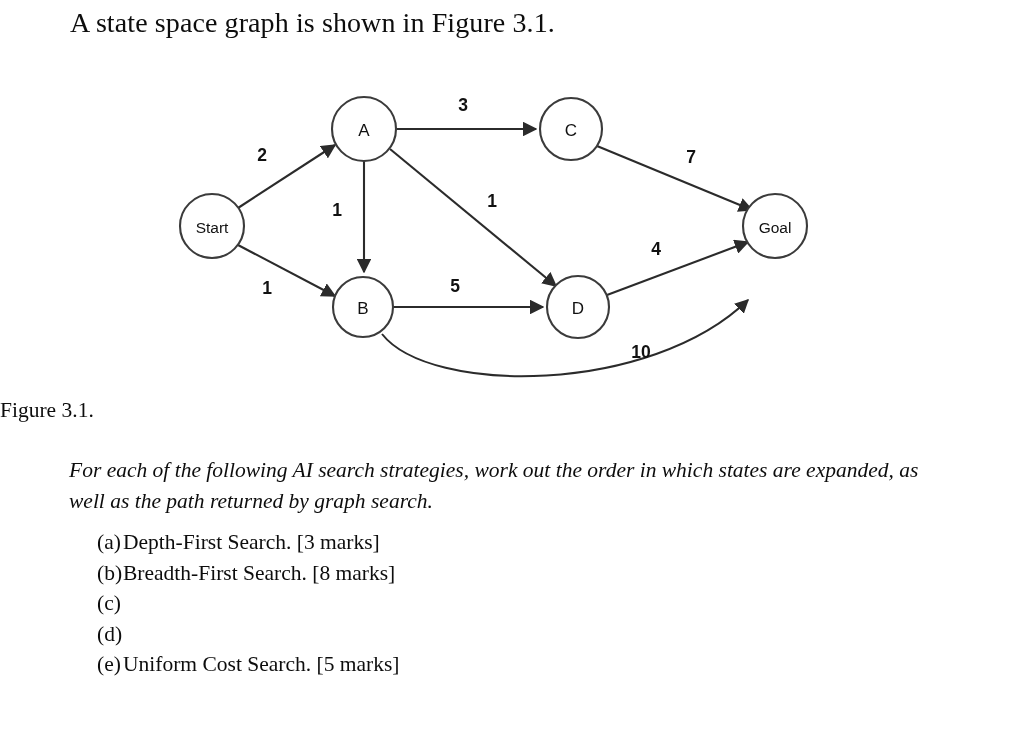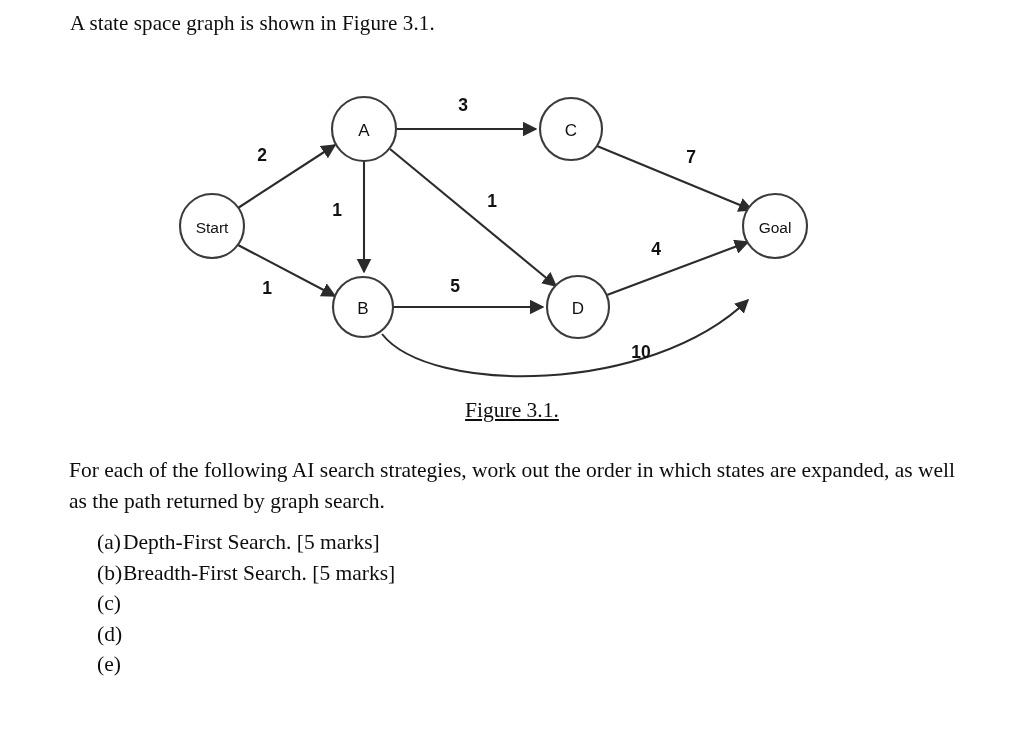--- a/index.html
+++ b/index.html
@@ -21,45 +21,44 @@
   .page {
     position: absolute;
     inset: 0;
   }
 
   
   .intro-line {
     position: absolute;
     left: 70px;
     top: 8px;
-    font-size: 21px;
+    font-size: 28px;
     line-height: 30px;
     letter-spacing: 0.1px;
     white-space: nowrap;
   }
 
   .figure-caption {
     position: absolute;
     left: 0;
     right: 0;
     top: 396px;
-    text-align: center;
     font-size: 21.5px;
     line-height: 28px;
-    text-decoration: underline;
   }
 
   .body-para {
     position: absolute;
     left: 69px;
     top: 455px;
     width: 890px;
     font-size: 21.5px;
     line-height: 30.5px;
     text-align: left;
+    font-style: italic;
   }
 
   .list {
     position: absolute;
     left: 97px;
     top: 527px;
     width: 880px;
     font-size: 21.5px;
     line-height: 30.5px;
   }
@@ -194,30 +193,31 @@
     </svg>
   </div>
 
   <div class="figure-caption">Figure 3.1.</div>
 
   <div class="body-para">For each of the following AI search strategies, work out the order in which states are expanded, as well as the path returned by graph search.</div>
 
   <div class="list">
     <div class="list-item">
       <span class="list-marker">(a)</span>
-      <span class="list-text">Depth-First Search. [5 marks]</span>
+      <span class="list-text">Depth-First Search. [3 marks]</span>
     </div>
     <div class="list-item">
       <span class="list-marker">(b)</span>
-      <span class="list-text">Breadth-First Search. [5 marks]</span>
+      <span class="list-text">Breadth-First Search. [8 marks]</span>
     </div>
     <div class="list-item">
       <span class="list-marker">(c)</span>
     </div>
     <div class="list-item">
       <span class="list-marker">(d)</span>
     </div>
     <div class="list-item">
       <span class="list-marker">(e)</span>
+      <span class="list-text">Uniform Cost Search. [5 marks]</span>
     </div>
   </div>
 
 </div>
 
 </body></html>

